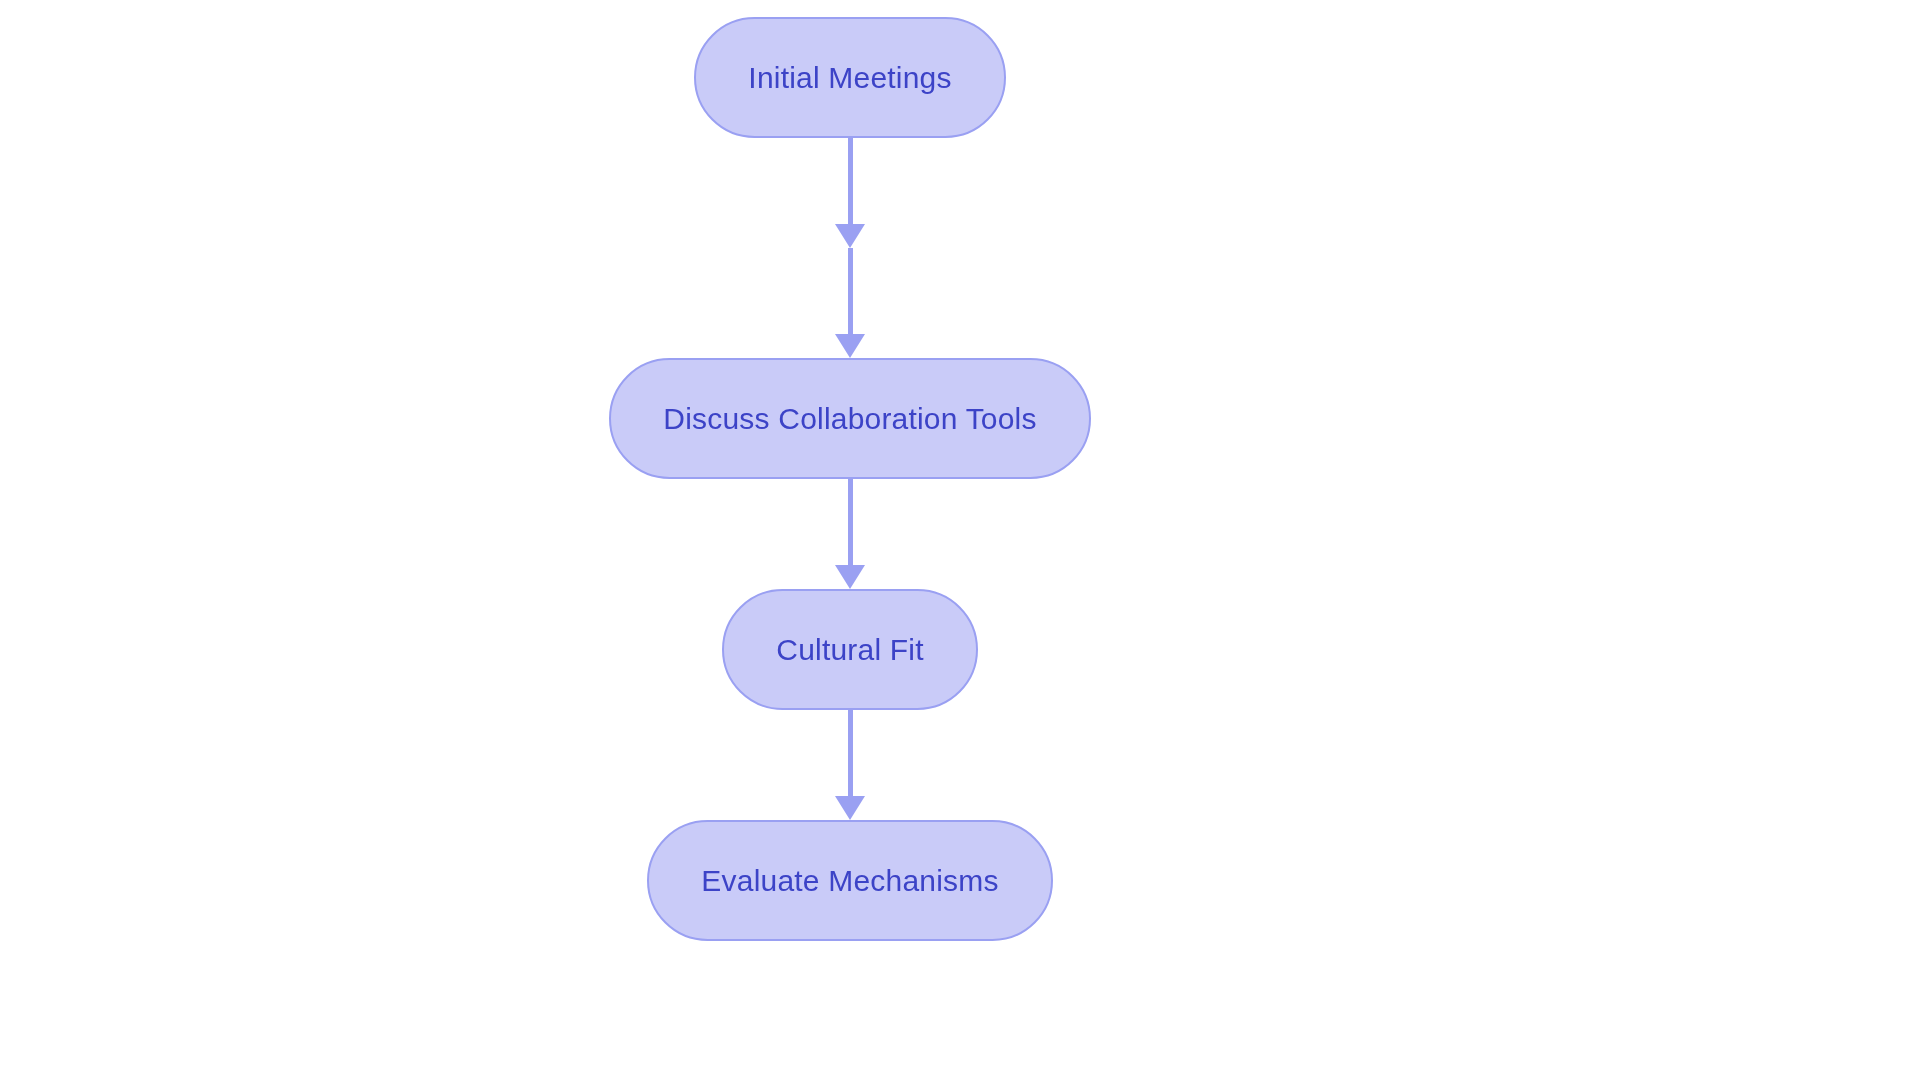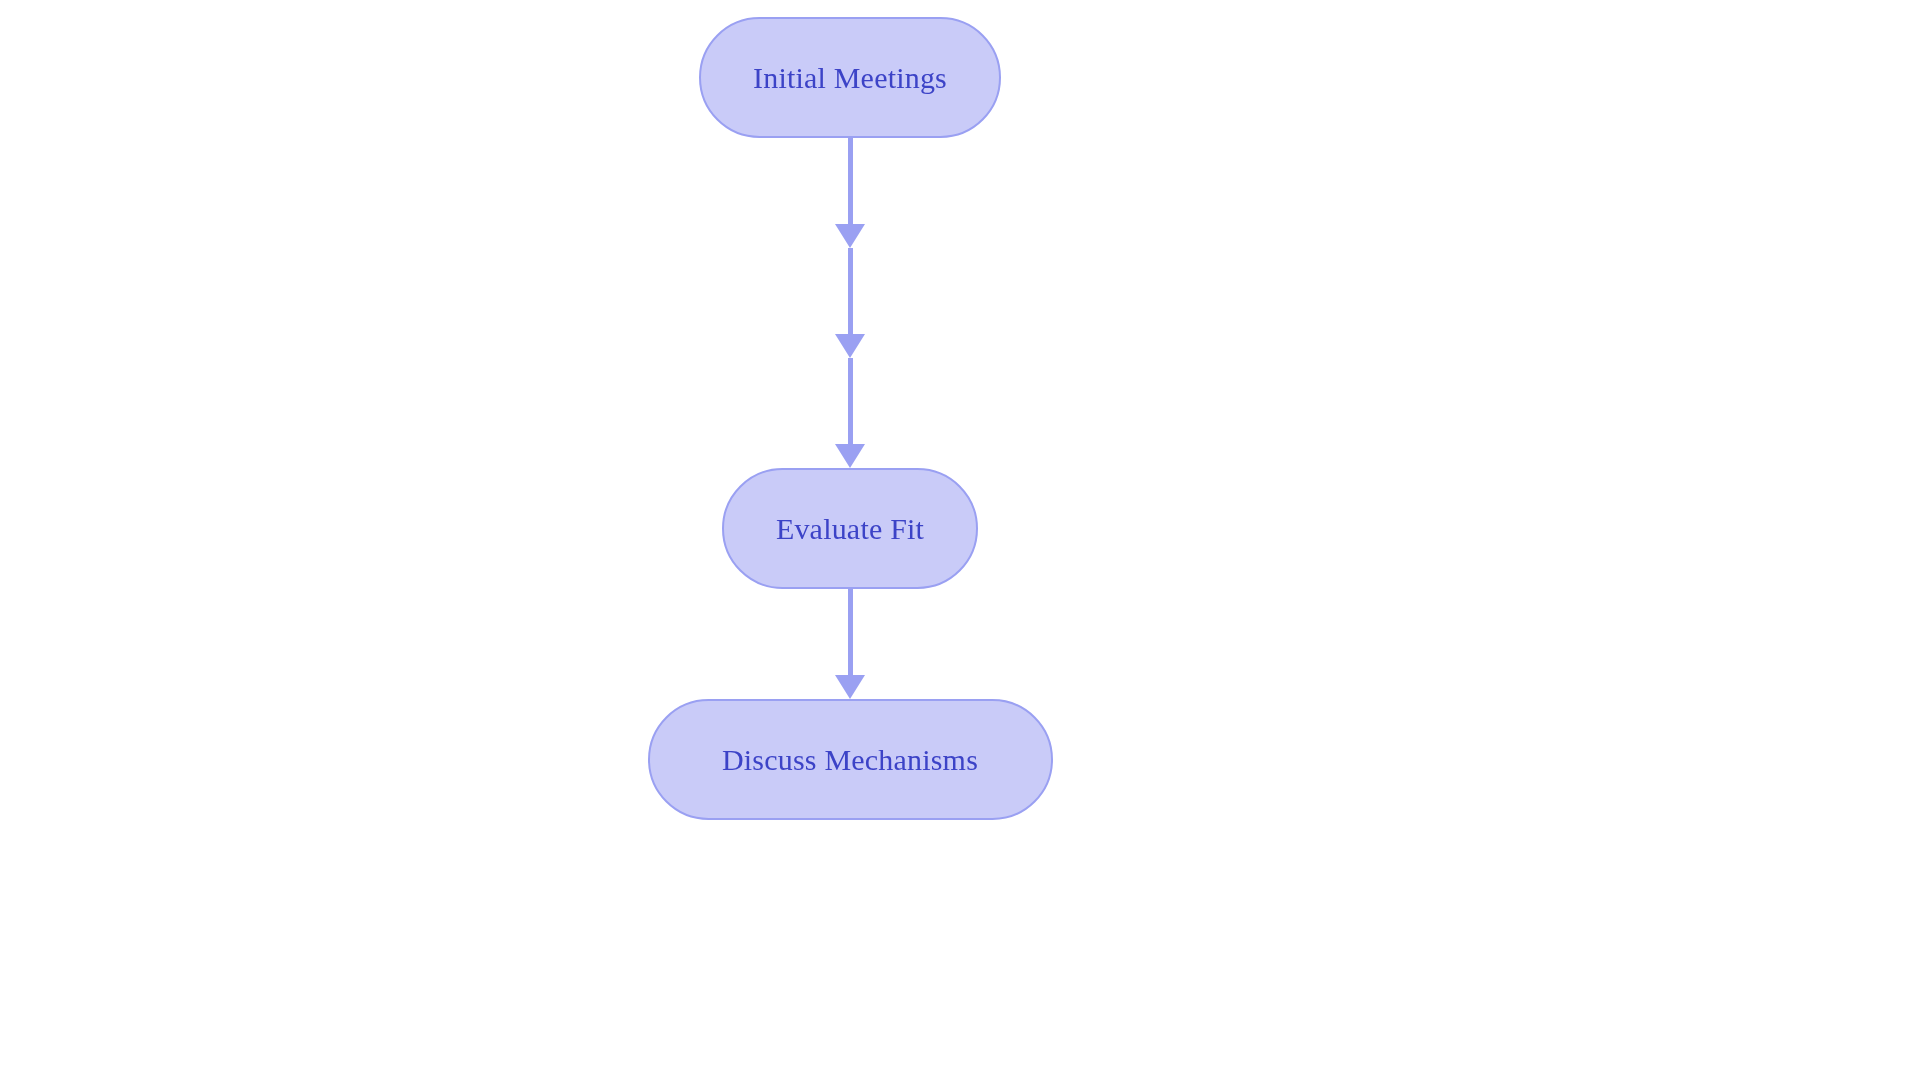--- a/index.html
+++ b/index.html
@@ -8,21 +8,21 @@
     --node-border:#9aa0f2;
     --node-text:#3c43c7;
     --arrow:#9aa0f2;
   }
   html,body{margin:0;padding:0;background:var(--bg);}
   .canvas{
     position:relative;
     width:1700px;height:1083px;
     background:var(--bg);
     overflow:hidden;
-    font-family:Liberation Serif, serif;
+    font-family:Liberation Sans, sans-serif;
   }
   .flow{
     position:absolute;
     left:0;top:0;width:100%;
     display:flex;
     flex-direction:column;
     align-items:center;
     padding-top:17px;
     box-sizing:border-box;
   }
@@ -83,33 +83,36 @@
       <div class="shaft"></div>
       <div class="head"></div>
     </div>
 
 
     <div class="arrow">
       <div class="shaft"></div>
       <div class="head"></div>
     </div>
 
+    <div class="node n2">
+      <span class="label">Discuss Collaboration Tools</span>
+    </div>
 
     <div class="arrow">
       <div class="shaft"></div>
       <div class="head"></div>
     </div>
 
     <div class="node n3">
-      <span class="label">Evaluate Fit</span>
+      <span class="label">Cultural Fit</span>
     </div>
 
     <div class="arrow">
       <div class="shaft"></div>
       <div class="head"></div>
     </div>
 
     <div class="node n4">
-      <span class="label">Discuss Mechanisms</span>
+      <span class="label">Evaluate Mechanisms</span>
     </div>
 
   </div>
 </div>
 
 </body></html>

